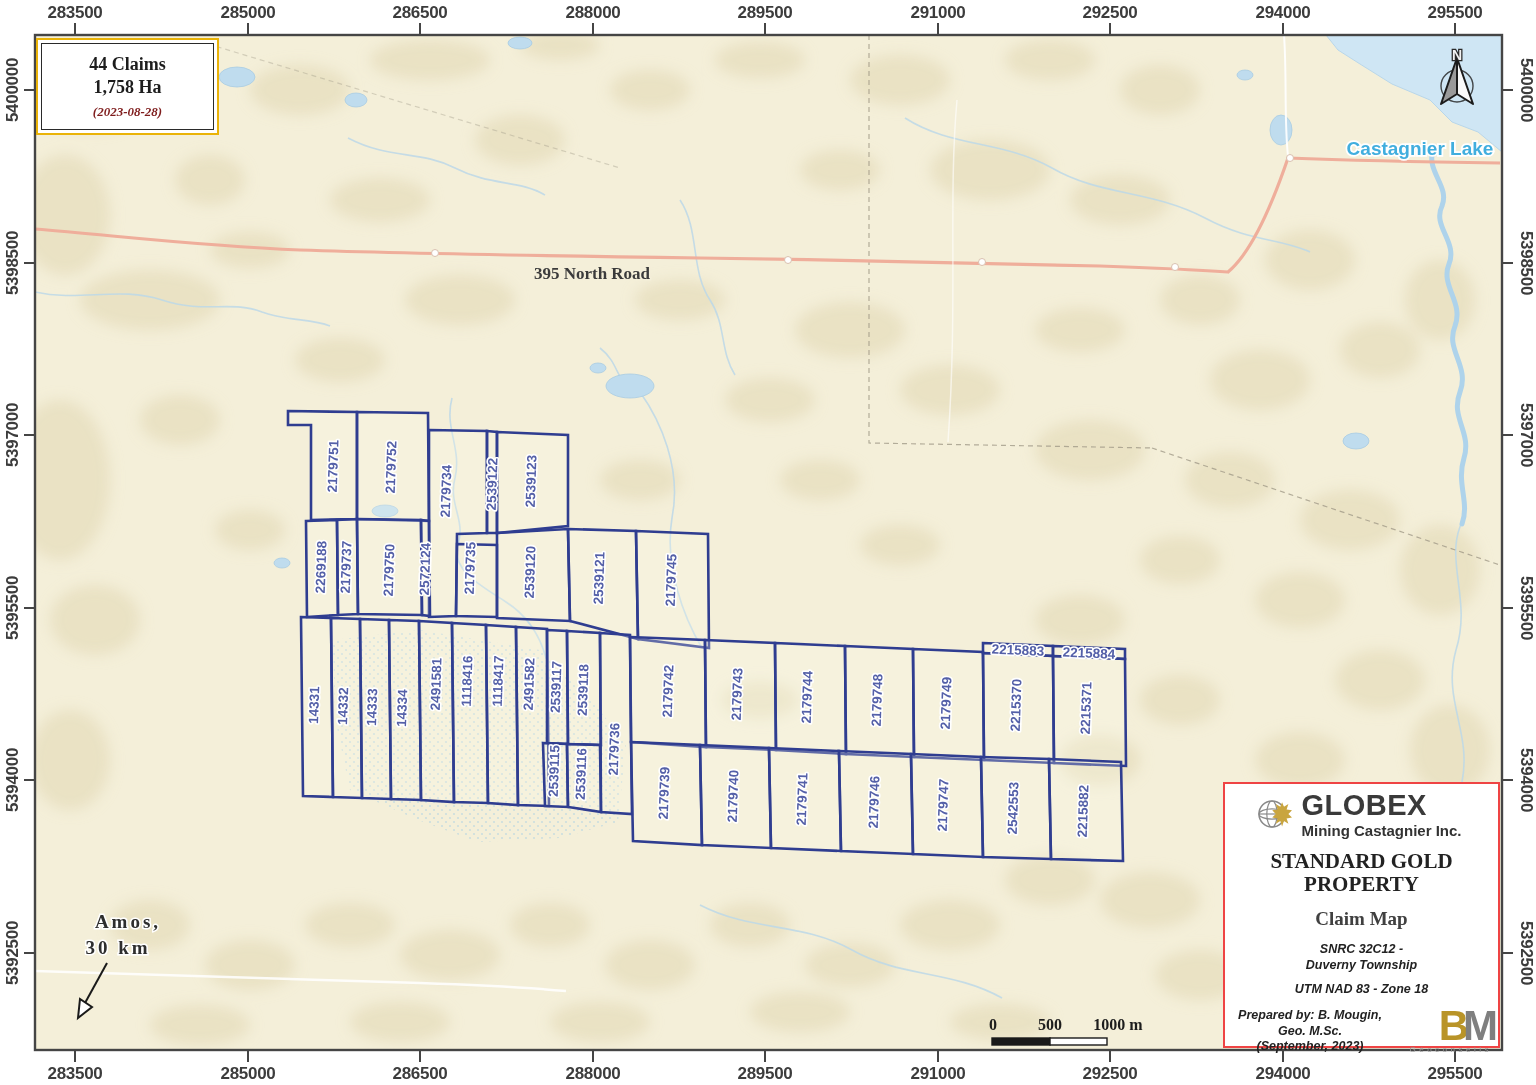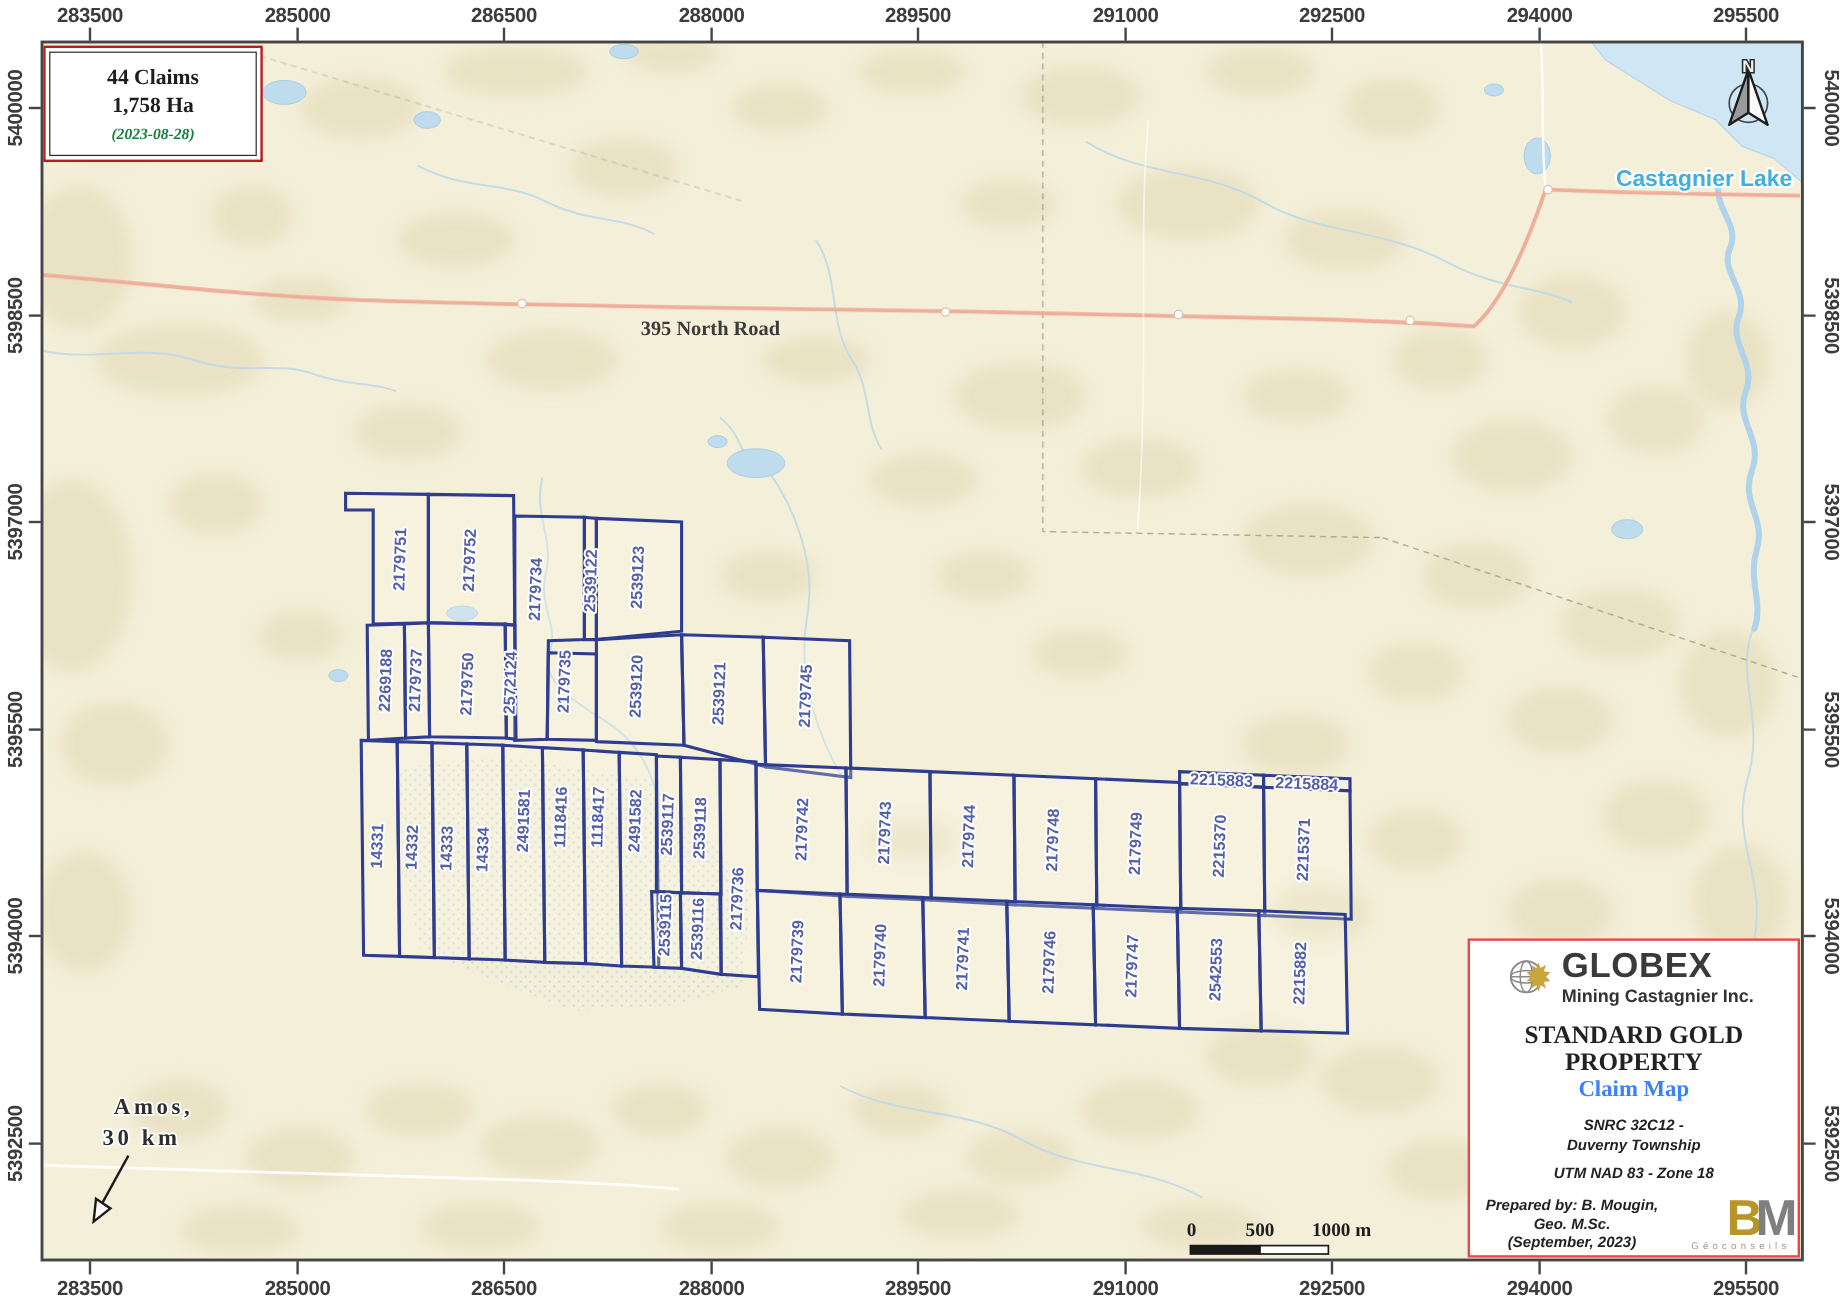--- a/index.html
+++ b/index.html
@@ -15,35 +15,35 @@
   .lake-label{font:700 19px "Liberation Sans",sans-serif;fill:#41aede;
     paint-order:stroke;stroke:#ffffff;stroke-width:3.5px;}
   .amos-label{font:600 19px "Liberation Serif",serif;fill:#2e2e2e;letter-spacing:3px;
     paint-order:stroke;stroke:#ffffff;stroke-width:3px;}
   .scale-label{font:700 16px "Liberation Serif",serif;fill:#1d1d1d;}
   .north-n{font:700 14px "Liberation Sans",sans-serif;fill:#f3f3f3;
     paint-order:stroke;stroke:#2a2a2a;stroke-width:2.6px;}
 
   
   .info-box{position:absolute;left:36px;top:38px;width:179px;height:93px;background:#fff;
-    border:2px solid #b91c1c;outline:1px solid #2a2a2a;outline-offset:-6px;
+    border:2px solid #eab308;outline:1px solid #2a2a2a;outline-offset:-6px;
     display:flex;flex-direction:column;align-items:center;justify-content:center;z-index:5;}
   .info-line{font:700 18px "Liberation Serif",serif;color:#1d1d1d;line-height:1.3;}
-  .info-date{font:italic 700 13px "Liberation Serif",serif;color:#15803d;margin-top:5px;text-align:right;}
+  .info-date{font:italic 700 13px "Liberation Serif",serif;color:#7f1d1d;margin-top:5px;text-align:right;}
 
   
   .title-block{position:absolute;left:1223px;top:782px;width:277px;height:266px;background:#fff;
     border:2px solid #ef4444;box-sizing:border-box;z-index:5;display:flex;flex-direction:column;
     align-items:center;padding-top:8px;}
   .tb-logo-row{display:flex;align-items:flex-start;gap:6px;margin-left:-6px;}
   .tb-logo-text{display:flex;flex-direction:column;align-items:flex-start;}
   .tb-company{font:900 29px "Liberation Sans",sans-serif;color:#3a3a3a;letter-spacing:.5px;line-height:.95;}
   .tb-company-sub{font:700 15px "Liberation Sans",sans-serif;color:#333;margin-top:2px;}
   .tb-title{font:900 21px "Liberation Serif",serif;color:#222;text-align:center;line-height:1.1;margin-top:10px;}
-  .tb-claim-map{font:900 19px "Liberation Serif",serif;color:#3b82f6;}
+  .tb-claim-map{font:900 19px "Liberation Serif",serif;color:#404040;margin-top:12px;}
   .tb-it{font:italic 700 12.5px "Liberation Sans",sans-serif;color:#222;text-align:center;line-height:1.25;}
   .tb-snrc{margin-top:12px;}
   .tb-datum{margin-top:9px;}
   .tb-bottom{display:flex;width:100%;margin-top:10px;align-items:flex-start;}
   .tb-prepared{font:italic 700 12.5px "Liberation Sans",sans-serif;color:#222;text-align:center;
     line-height:1.25;margin-left:10px;width:150px;}
   .bm-logo{position:relative;width:105px;margin-left:2px;text-align:right;}
   .bm-letters{font:900 42px "Liberation Sans",sans-serif;line-height:.85;letter-spacing:-6px;}
   .bm-b{color:#b99428;} .bm-m{color:#7f7f7f;}
   .bm-sub{font:400 8px "Liberation Sans",sans-serif;color:#999;letter-spacing:3.5px;margin-top:1px;}

